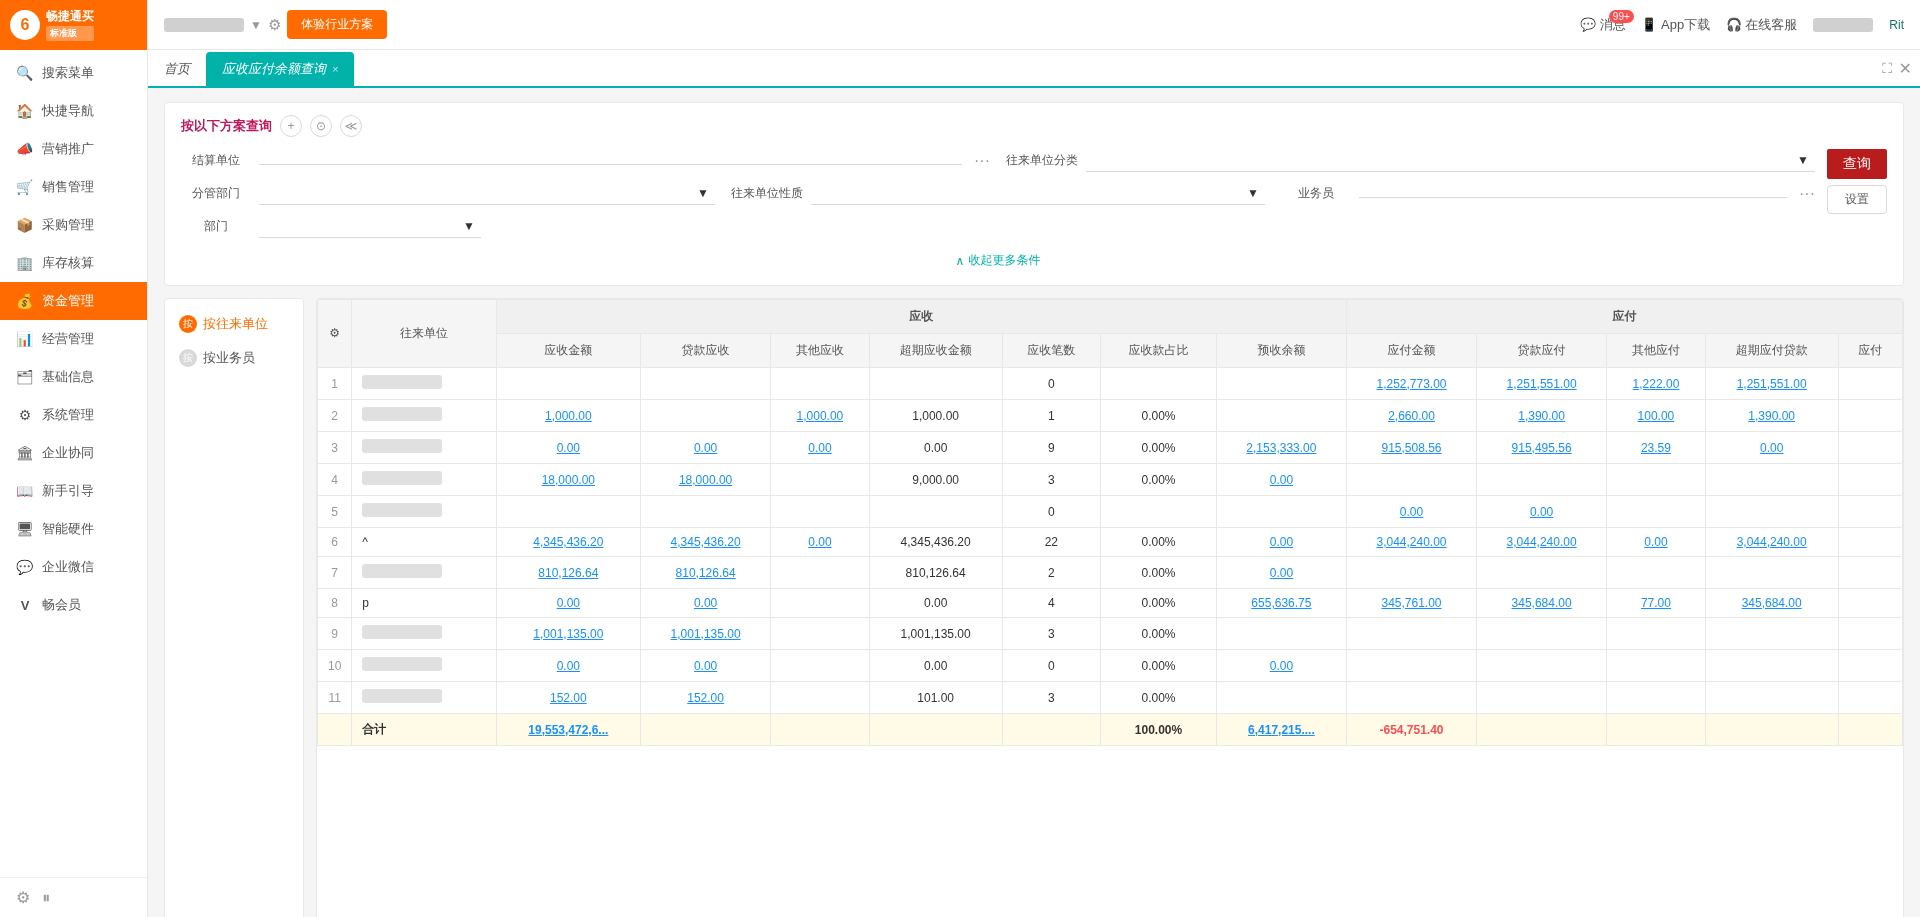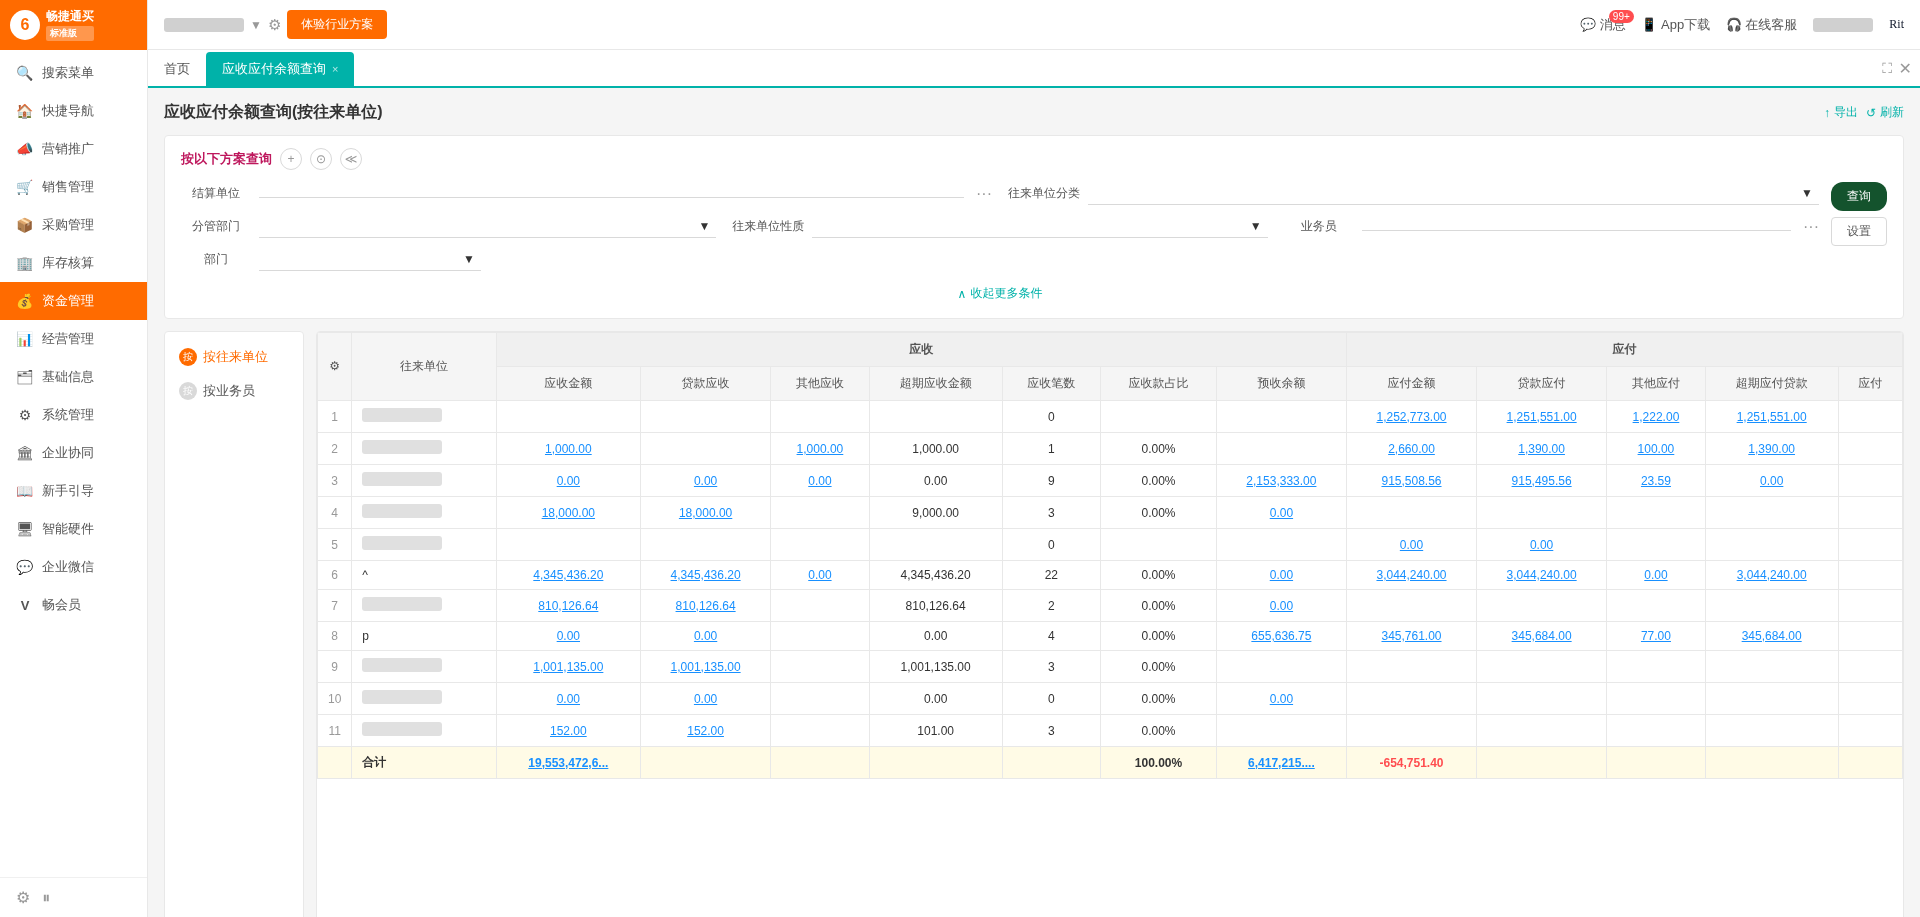--- a/index.html
+++ b/index.html
@@ -59,21 +59,21 @@
     .blurred-name { background: #d0d0d0; border-radius: 3px; height: 14px; width: 60px; }
 
     
     .tabs {
       position: fixed; left: 148px; top: 50px; right: 0; height: 38px; background: #fff;
       border-bottom: 2px solid #00b2a9; display: flex; align-items: flex-end; z-index: 99;
       padding-left: 0;
     }
     .tab {
       padding: 8px 16px; cursor: pointer; color: #555; font-size: 13px; position: relative;
-      display: flex; align-items: center; gap: 6px;
+      display: flex; align-items: center; gap: 6px; font-style: italic;
     }
     .tab.home { background: #fff; color: #555; border: none; }
     .tab.active { background: #00b2a9; color: #fff; border-radius: 4px 4px 0 0; }
     .tab .close-btn { color: inherit; font-size: 11px; opacity: 0.7; }
     .tab-close-window { position: absolute; right: 8px; top: 50%; transform: translateY(-50%); font-size: 16px; color: #999; cursor: pointer; }
     .tab-expand { position: absolute; right: 28px; top: 50%; transform: translateY(-50%); font-size: 14px; color: #999; cursor: pointer; }
 
     
     .main {
       position: fixed; left: 148px; top: 88px; right: 0; bottom: 0; overflow: hidden;
@@ -114,21 +114,21 @@
       flex: 1; border: none; border-bottom: 1px solid #d9d9d9; padding: 4px 6px;
       font-size: 12px; outline: none; color: #333; background: transparent;
     }
     .field-dots { color: #999; font-size: 16px; cursor: pointer; margin-left: 4px; }
     .collapse-btn {
       display: flex; align-items: center; justify-content: center; gap: 4px;
       color: #00b2a9; font-size: 12px; cursor: pointer; padding: 4px 8px;
       margin: 4px auto 0; width: fit-content;
     }
     .query-btns { display: flex; flex-direction: column; gap: 6px; }
-    .btn-query { background: #14532d; color: #fff; border: none; padding: 6px 16px; border-radius: 12px; cursor: pointer; font-size: 12px; }
+    .btn-query { background: #b91c1c; color: #fff; border: none; padding: 6px 16px; border-radius: 2px; cursor: pointer; font-size: 14px; }
     .btn-setting { background: #fff; color: #555; border: 1px solid #d9d9d9; padding: 5px 14px; border-radius: 4px; cursor: pointer; font-size: 12px; }
 
     
     .content-layout { display: flex; gap: 12px; height: calc(100% - 140px); }
     .left-nav { width: 140px; background: #fff; border-radius: 4px; border: 1px solid #e8e8e8; padding: 8px 0; flex-shrink: 0; }
     .left-nav-item {
       display: flex; align-items: center; gap: 6px; padding: 8px 14px; cursor: pointer; font-size: 13px; color: #555;
     }
     .left-nav-item.active { color: #ff6b00; }
     .left-nav-item .nav-icon { width: 18px; height: 18px; border-radius: 50%; background: #ff6b00; color: #fff; display: flex; align-items: center; justify-content: center; font-size: 10px; }
@@ -251,52 +251,39 @@
     </div>
     <div class="header-icon-btn">
       <span>📱</span>
       <span>App下载</span>
     </div>
     <div class="header-icon-btn">
       <span>🎧</span>
       <span>在线客服</span>
     </div>
     <div class="blurred-name"></div>
-    <span style="font-size:12px;color:#0f172a;font-family:Liberation Serif, serif;">Rit</span>
+    <span style="font-size:12px;color:#0f766e;">Rit</span>
   </div>
 </div>
 
 <div class="tabs">
   <div class="tab home">
     <span>首页</span>
   </div>
   <div class="tab active">
     <span>应收应付余额查询</span>
     <span class="close-btn">×</span>
   </div>
   <span class="tab-expand">⛶</span>
   <span class="tab-close-window">✕</span>
 </div>
 
 <div class="main">
   <div class="page-content">
 
-    <div class="page-title-bar">
-      <h2 class="page-title">应收应付余额查询(按往来单位)</h2>
-      <div class="page-title-actions">
-        <button class="action-btn">
-          <span>↑</span>
-          <span>导出</span>
-        </button>
-        <button class="action-btn">
-          <span>↺</span>
-          <span>刷新</span>
-        </button>
-      </div>
-    </div>
 
     <div class="search-panel">
       <div class="search-panel-header">
         <span class="label">按以下方案查询</span>
         <div class="btn-icon">+</div>
         <div class="btn-icon">⊙</div>
         <div class="btn-icon">≪</div>
       </div>
       <div style="display:flex; gap:12px;">
         <div style="flex:1;">

